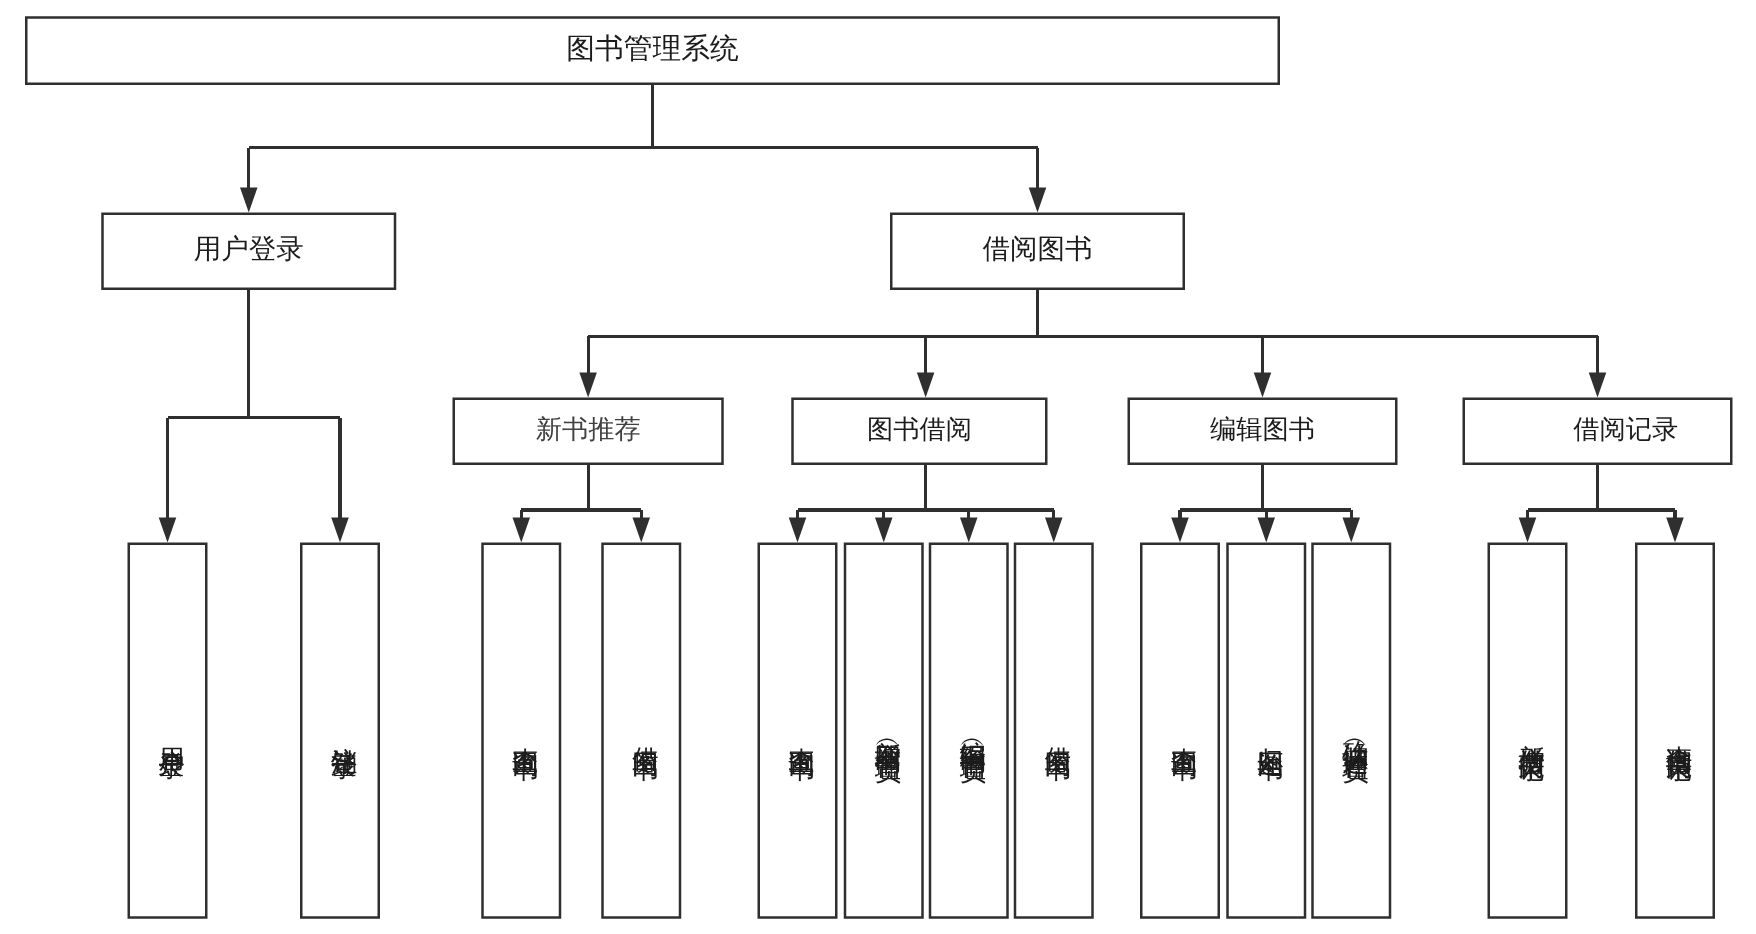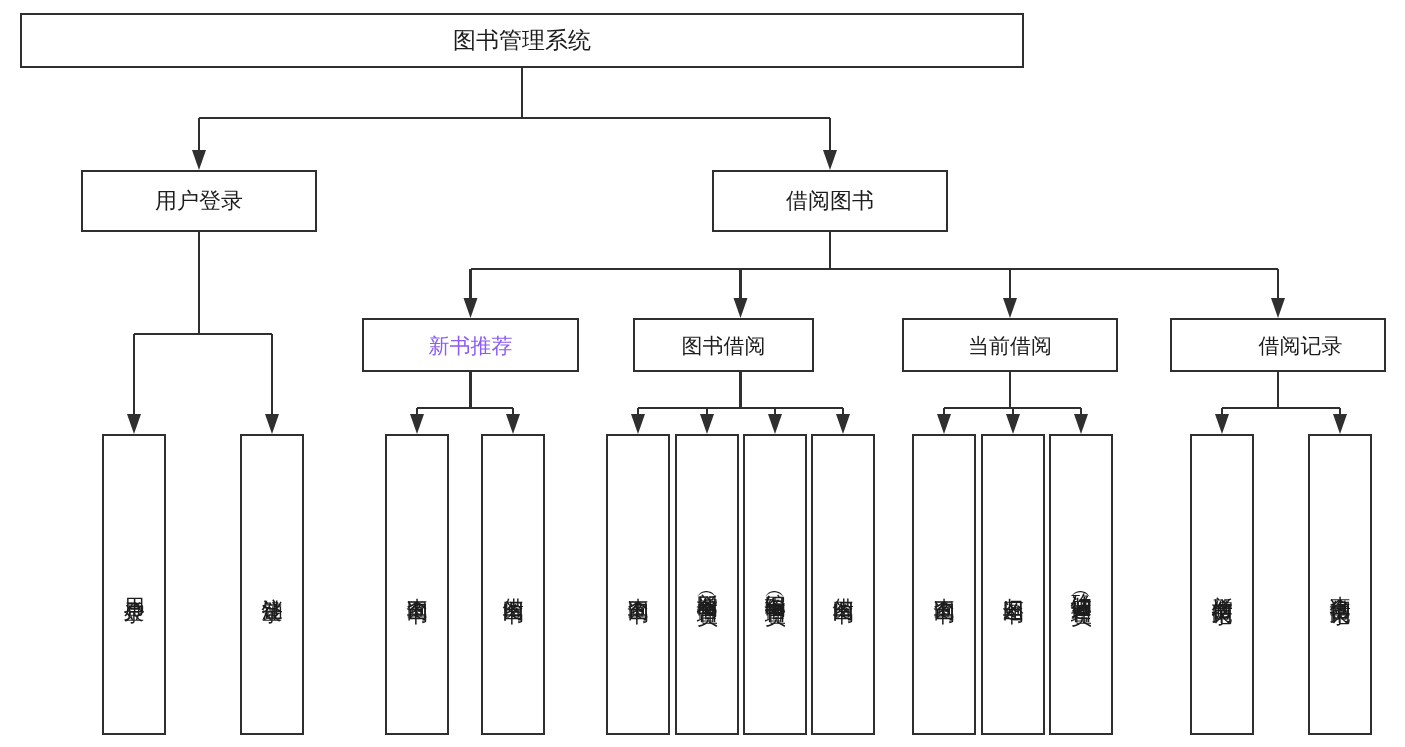--- a/index.html
+++ b/index.html
@@ -29,20 +29,21 @@
   }
   .node-box {
     position: absolute;
     box-sizing: border-box;
     background: #ffffff;
     border: 2px solid #a21caf;
     display: flex;
     align-items: center;
     justify-content: center;
     color: #1c1c1c;
+    font-family: Liberation Mono, monospace;
   }
   .node-box.horizontal .node-label {
     writing-mode: horizontal-tb;
     white-space: nowrap;
     line-height: 1;
   }
   .node-box.vertical {
     align-items: center;
     justify-content: center;
   }
@@ -130,28 +131,28 @@
   <div id="node-layer">
       <div class="node-box size-root horizontal" style="left: 20px; top: 13px; width: 1004px; height: 55px; border-color: rgb(47, 47, 47); background: rgb(255, 255, 255); color: rgb(28, 28, 28);">
         <span class="node-label">图书管理系统</span>
       </div>
       <div class="node-box size-l2 horizontal" style="left: 81px; top: 170px; width: 236px; height: 62px; border-color: rgb(47, 47, 47); background: rgb(255, 255, 255); color: rgb(28, 28, 28);">
         <span class="node-label">用户登录</span>
       </div>
       <div class="node-box size-l2 horizontal" style="left: 712px; top: 170px; width: 236px; height: 62px; border-color: rgb(47, 47, 47); background: rgb(255, 255, 255); color: rgb(28, 28, 28);">
         <span class="node-label">借阅图书</span>
       </div>
-      <div class="node-box size-l3 horizontal" style="left: 362px; top: 318px; width: 217px; height: 54px; border-color: rgb(47, 47, 47); background: rgb(255, 255, 255); color: #8b5cf6;">
+      <div class="node-box size-l3 horizontal" style="left: 362px; top: 318px; width: 217px; height: 54px; border-color: rgb(47, 47, 47); background: rgb(255, 255, 255); color: #404040;">
         <span class="node-label">新书推荐</span>
       </div>
-      <div class="node-box size-l3 horizontal" style="left: 633px; top: 318px; width: 181px; height: 54px; border-color: rgb(47, 47, 47); background: rgb(255, 255, 255); color: rgb(28, 28, 28);">
+      <div class="node-box size-l3 horizontal" style="left: 633px; top: 318px; width: 205px; height: 54px; border-color: rgb(47, 47, 47); background: rgb(255, 255, 255); color: rgb(28, 28, 28);">
         <span class="node-label">图书借阅</span>
       </div>
       <div class="node-box size-l3 horizontal" style="left: 902px; top: 318px; width: 216px; height: 54px; border-color: rgb(47, 47, 47); background: rgb(255, 255, 255); color: rgb(28, 28, 28);">
-        <span class="node-label">当前借阅</span>
+        <span class="node-label">编辑图书</span>
       </div>
       <div class="node-box size-l3 horizontal" style="left: 1170px; top: 318px; width: 216px; height: 54px; border-color: rgb(47, 47, 47); background: rgb(255, 255, 255); color: rgb(28, 28, 28); padding-left: 45px;">
         <span class="node-label">借阅记录</span>
       </div>
       <div class="node-box size-leaf vertical" style="left: 102px; top: 434px; width: 64px; height: 301px; border-color: rgb(47, 47, 47); background: rgb(255, 255, 255); color: rgb(28, 28, 28);">
         <span class="node-label">用户登录</span>
       </div>
       <div class="node-box size-leaf vertical" style="left: 240px; top: 434px; width: 64px; height: 301px; border-color: rgb(47, 47, 47); background: rgb(255, 255, 255); color: rgb(28, 28, 28);">
         <span class="node-label">注销登录</span>
       </div>

